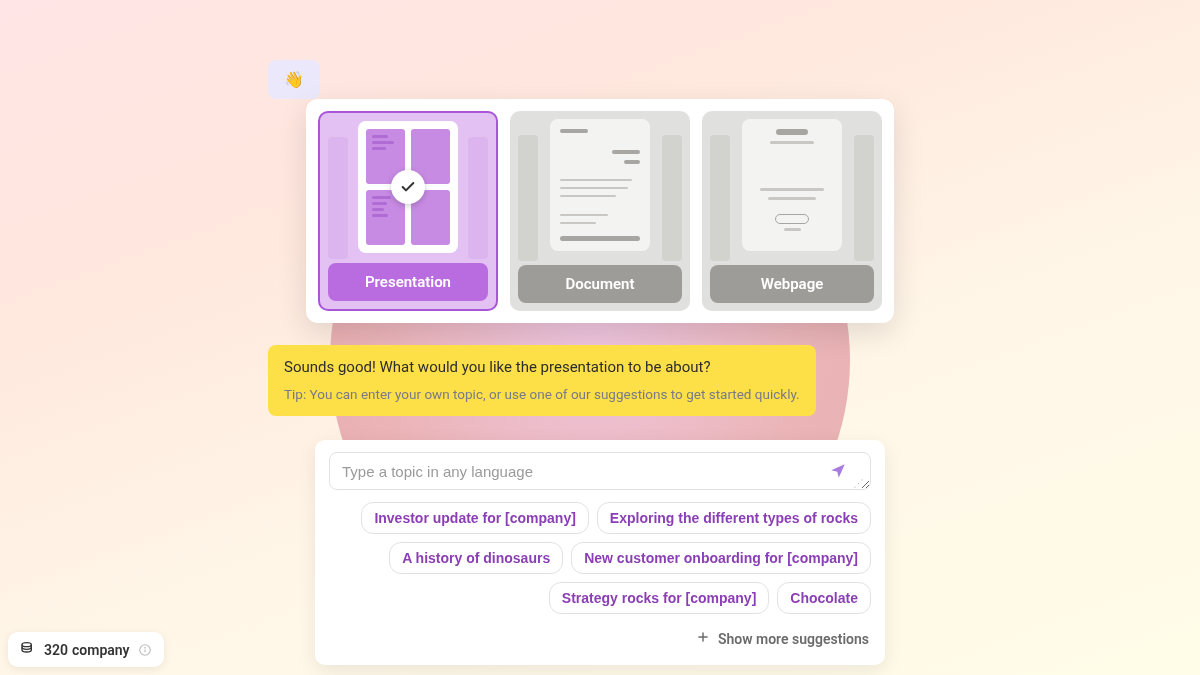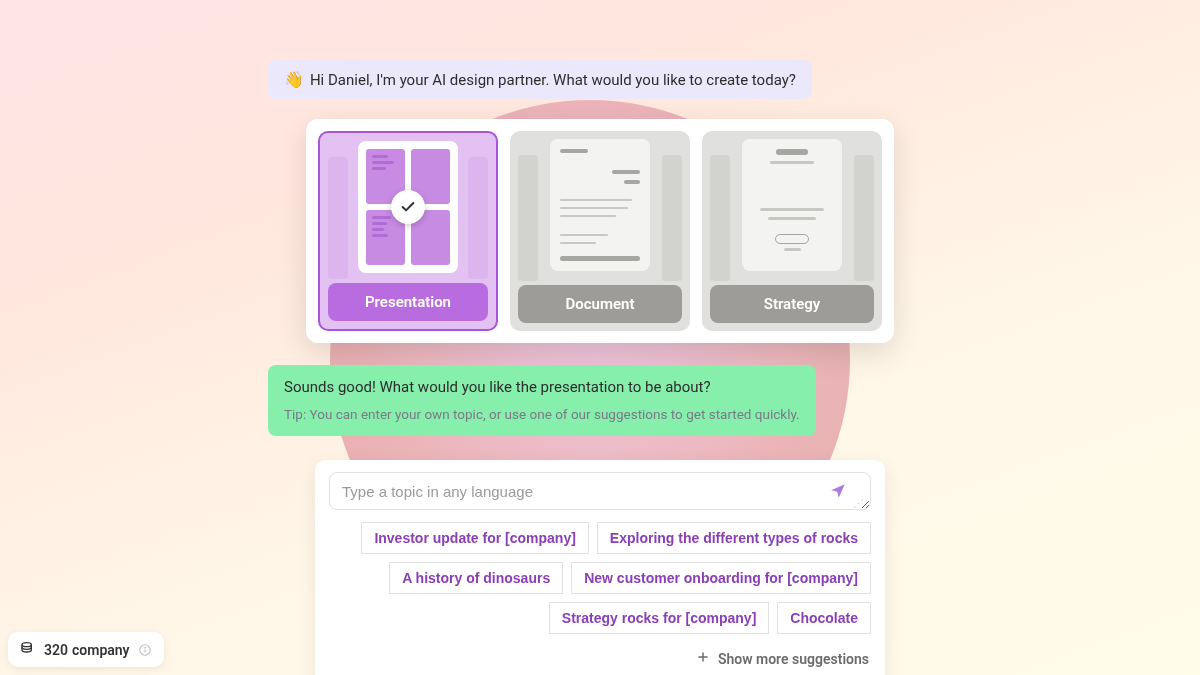--- a/index.html
+++ b/index.html
@@ -38,21 +38,20 @@
     padding: 10px 16px;
     color: #2d2d2d;
     font-size: 15px;
     display: inline-flex;
     align-items: center;
     gap: 6px;
     max-width: 800px;
   }
   .bubble .wave { font-size: 16px; }
   .card-picker {
-    margin-top: 20px;
     background: #fff;
     border-radius: 12px;
     box-shadow: 0 10px 30px rgba(0,0,0,0.12);
     padding: 12px;
     display: flex;
     gap: 12px;
   }
   .type-card {
     width: 180px;
     height: 200px;
@@ -114,21 +113,21 @@
   .pres-thumb .checkmark svg { width:16px; height:16px; }
   .side-peek {
     position:absolute; top:24px; bottom:50px; width:20px; background:rgba(255,255,255,0.35); border-radius:4px;
   }
   .type-card.gray .side-peek { background: rgba(200,200,196,0.6); }
   .side-peek.left { left:8px;} .side-peek.right { right:8px; }
   .type-card.selected .side-peek { background: rgba(217,178,236,0.8); }
 
   .bubble2 {
     margin-top: 22px;
-    background: #86efac;
+    background: #fde047;
     border-radius: 8px;
     padding: 12px 16px;
     max-width: 620px;
     font-size: 15px;
     color: #2d2d2d;
     line-height: 1.45;
   }
   .bubble2 .tip { color: #7a7a88; font-size: 13.5px; margin-top: 6px; }
 
   .input-panel {
@@ -155,21 +154,21 @@
   .topic-input::placeholder { color:#9b9b9b; }
   .send-icon { color:#a77be0; display:flex; align-items:center; cursor:pointer; padding:4px;}
   .send-icon svg { width:18px; height:18px; }
   .resize-handle { color:#ccc; font-size:11px; margin-left:2px; align-self:flex-end; line-height:6px; letter-spacing:-2px; pointer-events:none;}
 
   .chips {
     display:flex; flex-wrap:wrap; gap:8px; justify-content:flex-end;
   }
   .chip {
     border: 1px solid #e2e2e2;
-    border-radius: 0;
+    border-radius: 12px;
     padding: 7px 12px;
     font-size: 14px;
     color: #8b3fb5;
     font-weight: 600;
     background:#fff;
     cursor:pointer;
   }
   .more-suggestions {
     align-self:flex-end;
     display:flex; align-items:center; gap:8px;
@@ -201,21 +200,20 @@
 </head>
 <body>
 
 <div class="bg-circle"></div>
 
 <div class="stage">
 
   <div class="row left-align">
     <div class="bubble">
       <span class="wave">👋</span>
-      <span>Hi Daniel, I'm your AI design partner. What would you like to create today?</span>
     </div>
   </div>
 
   <div class="card-picker">
 
     <div class="type-card selected">
       <div class="side-peek left"></div>
       <div class="side-peek right"></div>
       <div class="pres-thumb">
         <div class="grid4">
@@ -270,21 +268,21 @@
         <div class="bar" style="width:40%; align-self:center;"></div>
         <div class="bar tiny" style="width:55%; align-self:center;"></div>
         <div class="block"></div>
         <div class="bar tiny" style="width:80%; align-self:center;"></div>
         <div class="bar tiny" style="width:60%; align-self:center;"></div>
         <div class="center-row">
           <div class="btn-shape"></div>
           <div class="bar tiny" style="width:50%;"></div>
         </div>
       </div>
-      <div class="label">Strategy</div>
+      <div class="label">Webpage</div>
     </div>
 
   </div>
 
   <div class="row left-align2">
     <div class="bubble2">
       <div>Sounds good! What would you like the presentation to be about?</div>
       <div class="tip">Tip: You can enter your own topic, or use one of our suggestions to get started quickly.</div>
     </div>
   </div>

